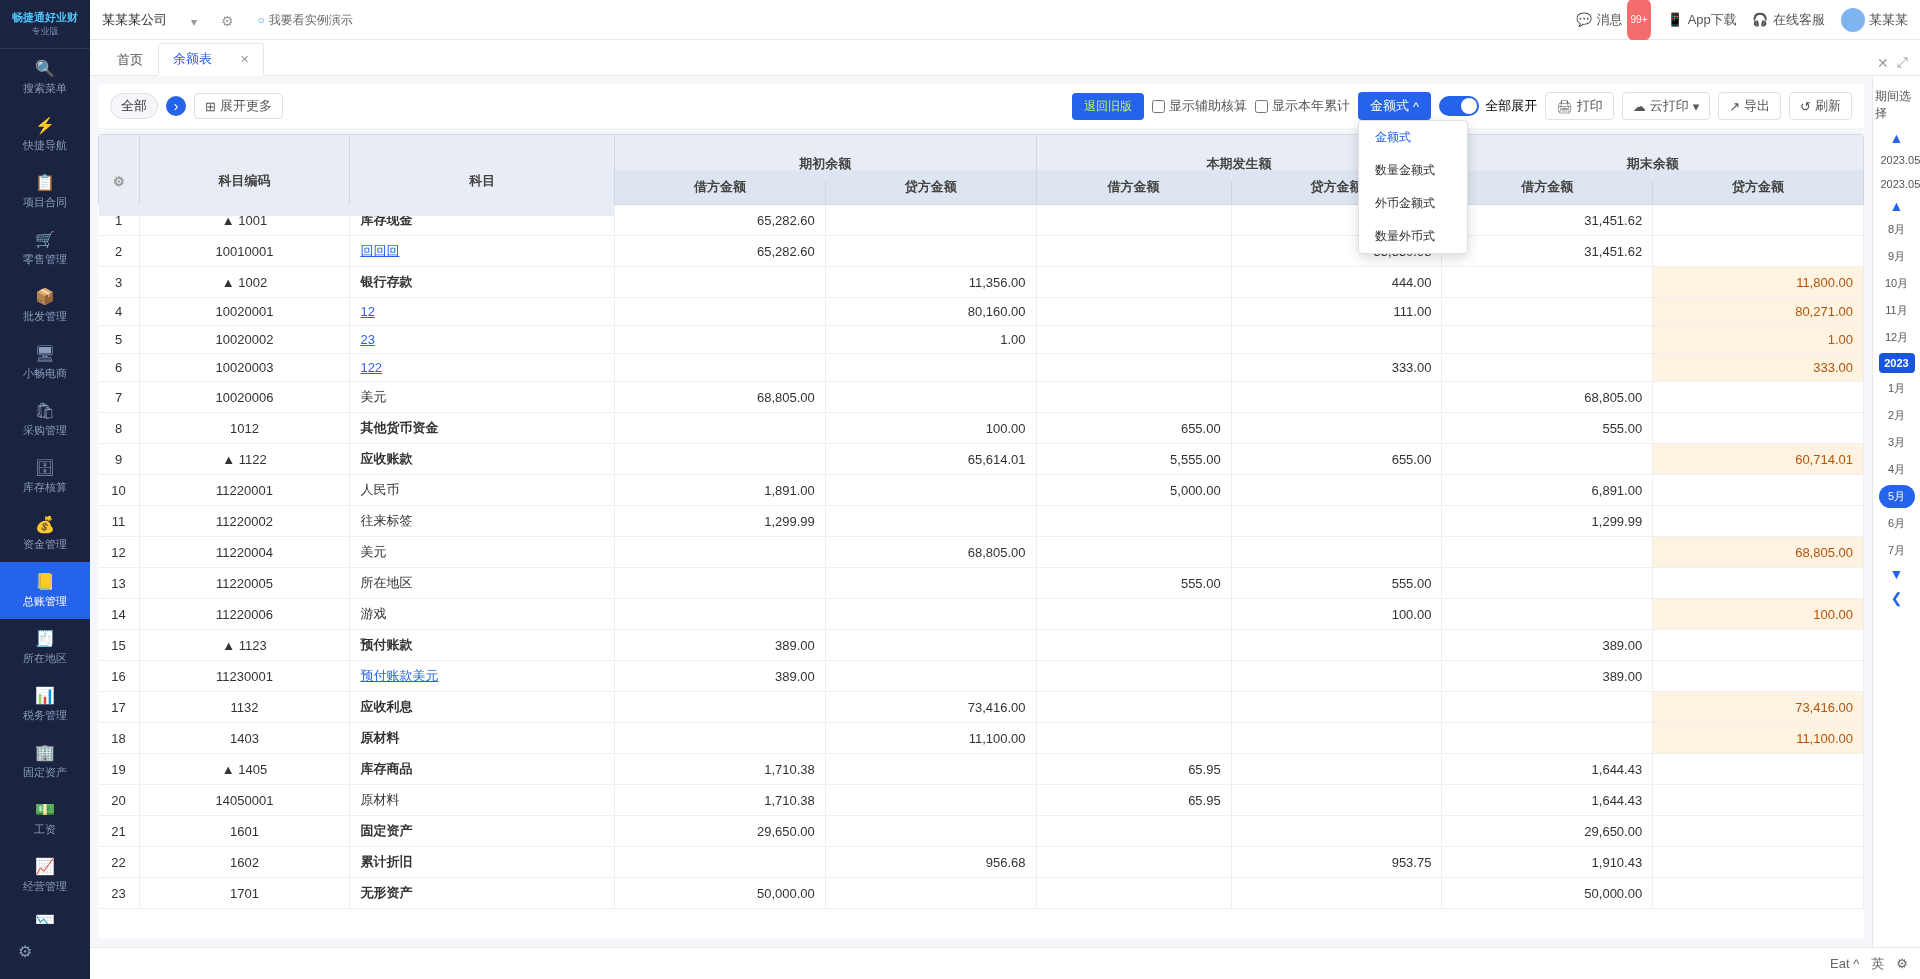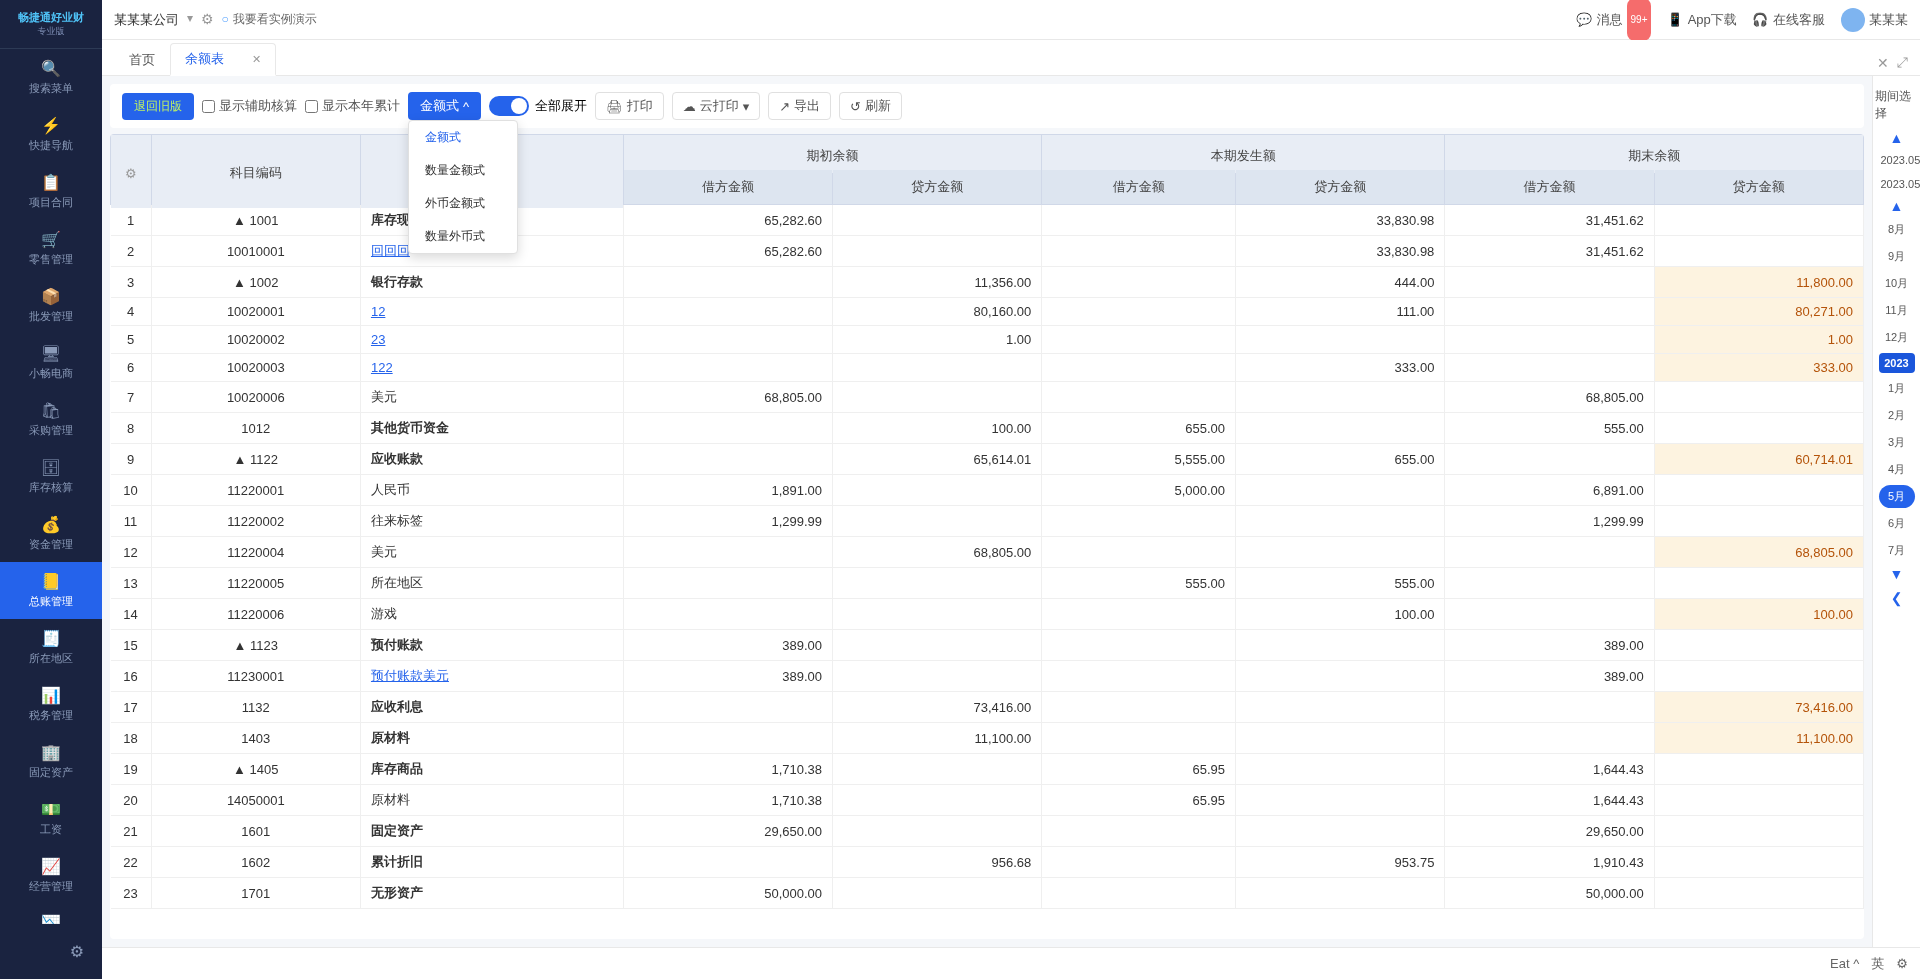--- a/index.html
+++ b/index.html
@@ -1,36 +1,36 @@
 <!DOCTYPE html>
 <html><head>
   <meta charset="utf-8">
   <style>
     * { box-sizing: border-box; margin: 0; padding: 0; font-family: 'Microsoft YaHei', Arial, sans-serif; font-size: 13px; }
     body { background: #f0f2f5; display: flex; height: 979px; overflow: hidden; }
 
     
-    .sidebar { width: 102px; background: #1a2340; display: flex; flex-direction: column; align-items: flex-end; padding-top: 0; height: 100%; flex-shrink: 0; }
+    .sidebar { width: 90px; background: #1a2340; display: flex; flex-direction: column; align-items: flex-start; padding-top: 0; height: 100%; flex-shrink: 0; }
     .sidebar-logo { width: 100%; background: #1a2340; padding: 10px 5px; text-align: center; border-bottom: 1px solid #2d3a55; }
     .sidebar-logo-text { color: #4fc3f7; font-size: 11px; font-weight: bold; line-height: 1.4; }
     .sidebar-logo-sub { color: #7a8ab0; font-size: 9px; }
     .sidebar-menu { flex: 1; width: 100%; overflow-y: auto; }
     .sidebar-item { width: 100%; padding: 10px 5px; text-align: center; color: #8a9ab8; cursor: pointer; display: flex; flex-direction: column; align-items: center; gap: 3px; transition: background 0.2s; }
     .sidebar-item.active { background: #2563eb; color: #fff; }
     .sidebar-item-icon { font-size: 16px; }
     .sidebar-item-label { font-size: 11px; }
     .sidebar-bottom { padding: 10px; }
     .sidebar-gear { color: #8a9ab8; cursor: pointer; font-size: 16px; text-align: center; padding: 8px; }
 
     
     .main { flex: 1; display: flex; flex-direction: column; overflow: hidden; }
 
     
     .topbar { background: #fff; height: 40px; display: flex; align-items: center; padding: 0 12px; border-bottom: 1px solid #e8e8e8; justify-content: space-between; flex-shrink: 0; }
-    .topbar-left { display: flex; align-items: flex-start; gap: 8px; }
+    .topbar-left { display: flex; align-items: flex-end; gap: 24px; }
     .topbar-company { color: #333; font-size: 13px; }
     .topbar-dropdown { color: #999; cursor: pointer; font-size: 12px; }
     .topbar-gear { color: #999; cursor: pointer; font-size: 14px; }
     .topbar-demo { display: flex; align-items: center; gap: 4px; color: #666; font-size: 12px; cursor: pointer; }
     .topbar-demo::before { content: '○'; color: #4e9eff; }
     .topbar-right { display: flex; align-items: center; gap: 16px; }
     .topbar-btn { display: flex; align-items: center; gap: 4px; color: #555; font-size: 12px; cursor: pointer; }
     .topbar-btn .badge { background: #f56c6c; color: #fff; border-radius: 8px; padding: 16px 4px; font-size: 10px; }
     .topbar-avatar { width: 24px; height: 24px; background: #7eb4f0; border-radius: 50%; }
 
@@ -58,21 +58,21 @@
     .btn-style { background: #2563eb; color: #fff; border: none; border-radius: 4px; padding: 5px 12px; cursor: pointer; font-size: 12px; display: flex; align-items: center; gap: 4px; position: relative; }
     .toggle-switch { display: flex; align-items: center; gap: 6px; }
     .switch { width: 40px; height: 20px; background: #2563eb; border-radius: 10px; position: relative; cursor: pointer; }
     .switch::after { content: ''; width: 16px; height: 16px; background: #fff; border-radius: 50%; position: absolute; top: 2px; right: 2px; }
     .btn-action { display: flex; align-items: center; gap: 4px; border: 1px solid #e0e0e0; border-radius: 4px; padding: 4px 10px; cursor: pointer; font-size: 12px; color: #555; background: #fff; }
 
     
     .table-wrapper { flex: 1; overflow: auto; background: #fff; border-radius: 4px; }
     table { width: 100%; border-collapse: collapse; font-size: 12px; }
     thead tr { background: #e8edf5; }
-    thead th { padding: 8px 10px; text-align: center; color: #444; font-weight: 400; border: 1px solid #d0d8e8; position: sticky; top: 4px; background: #e8edf5; z-index: 1; }
+    thead th { padding: 8px 10px; text-align: center; color: #444; font-weight: 700; border: 1px solid #d0d8e8; position: sticky; top: 12px; background: #e8edf5; z-index: 1; }
     thead th.sub { background: #dde5f0; }
     tbody tr { border-bottom: 1px solid #efefef; }
     tbody tr.highlighted td.highlight { background: #fdf3e0; color: #b45309; font-weight: 500; }
     tbody td { padding: 6px 10px; text-align: center; color: #333; border-right: 1px solid #efefef; }
     tbody td.code { font-weight: 500; }
     tbody td.name { text-align: left; }
     tbody td.name a, tbody td.name.link { color: #2563eb; text-decoration: underline; cursor: pointer; }
     tbody td.name.bold { font-weight: 600; color: #333; }
     tbody td.amount { text-align: right; }
     tbody td.amount.highlight { background: #fdf3e0; color: #b45309; font-weight: 600; text-align: right; }
@@ -217,20 +217,30 @@
     <div style="margin-left: auto; display: flex; align-items: center; gap: 8px; padding-bottom: 4px;">
       <span style="color:#999; cursor:pointer; font-size:14px;">✕</span>
       <span style="color:#999; cursor:pointer; font-size:14px;">⤢</span>
     </div>
   </div>
 
   <div class="content">
     <div class="main-content">
 
       <div class="toolbar">
+        <div class="toolbar-left">
+          <div class="breadcrumb-all">
+            <span>全部</span>
+          </div>
+          <div class="breadcrumb-arrow">›</div>
+          <div class="expand-btn">
+            <span>⊞</span>
+            <span>展开更多</span>
+          </div>
+        </div>
         <div class="toolbar-right">
           <button class="btn-return">退回旧版</button>
           <label class="checkbox-group">
             <input type="checkbox" style="">
             <span>显示辅助核算</span>
           </label>
           <label class="checkbox-group">
             <input type="checkbox" style="">
             <span>显示本年累计</span>
           </label>

